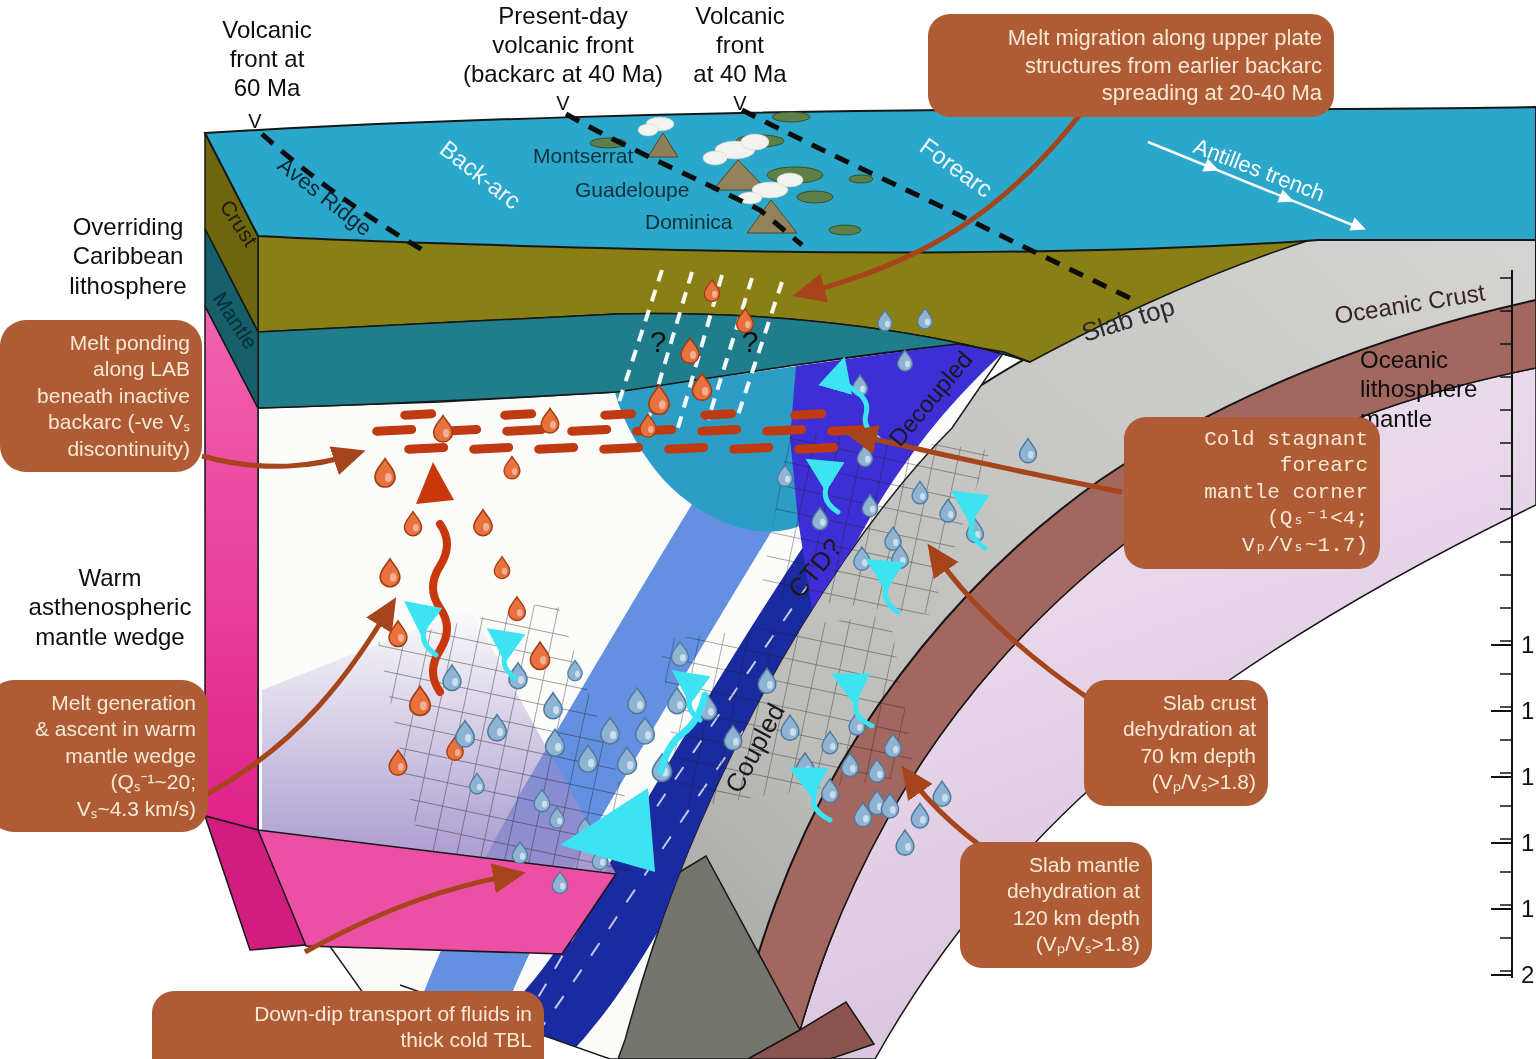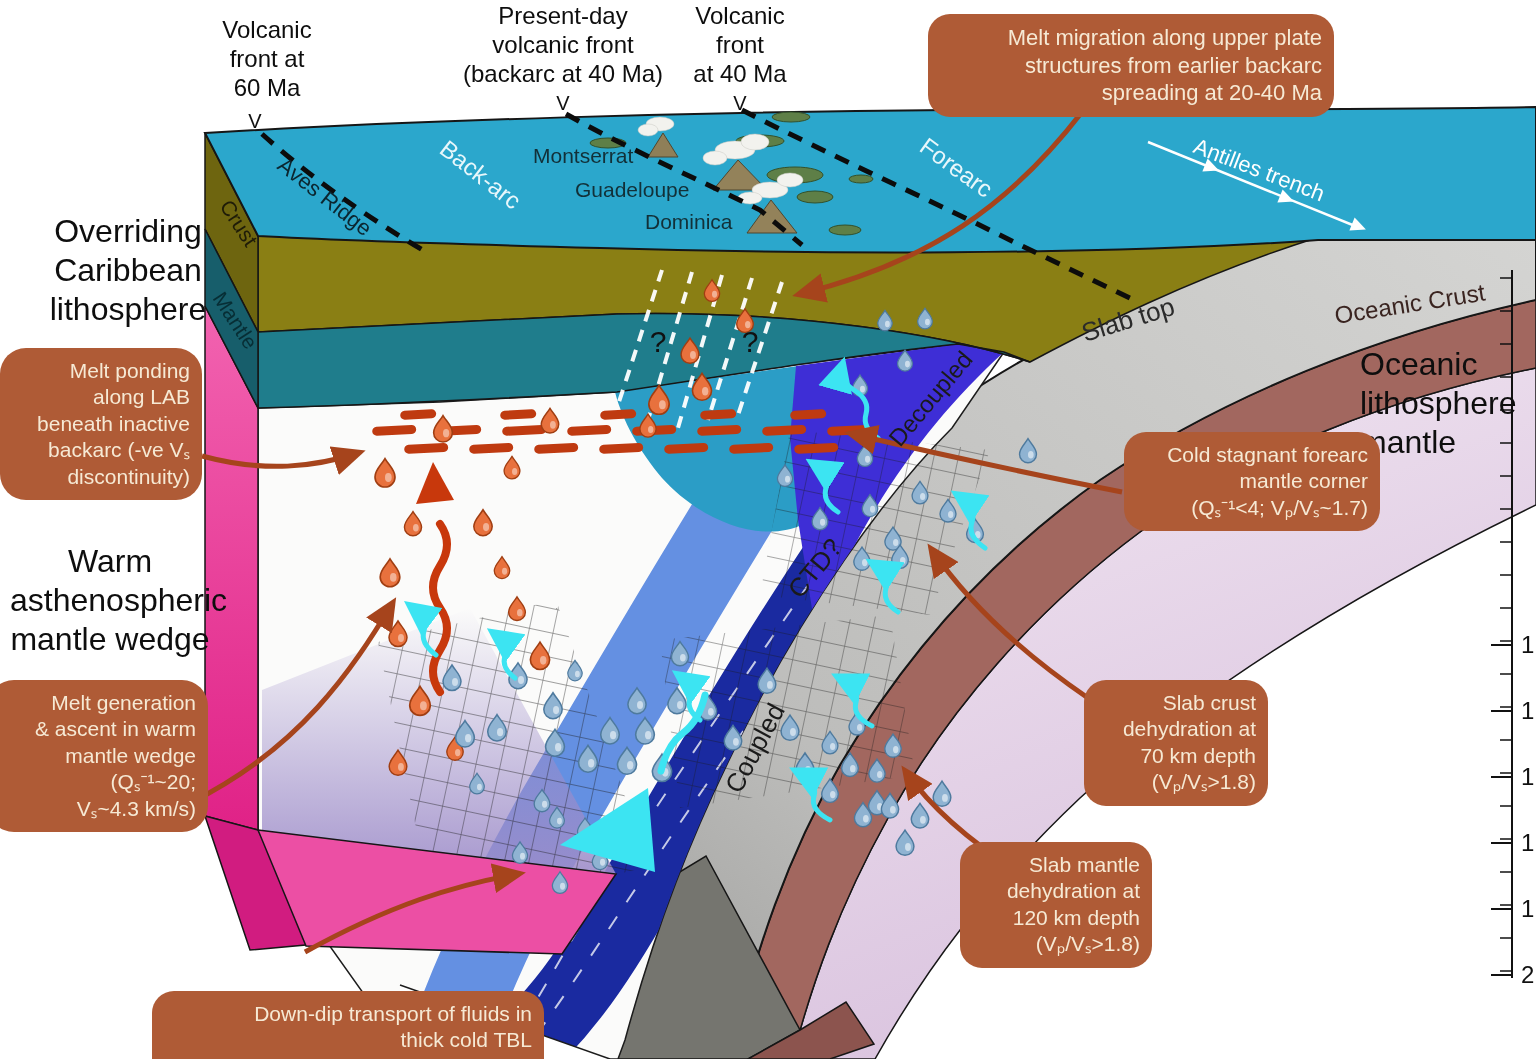--- a/index.html
+++ b/index.html
@@ -3,21 +3,21 @@
 <meta charset="utf-8">
 <style>
   html,body{margin:0;padding:0;background:#ffffff;font-family:"Liberation Sans",sans-serif;}
   #stage{position:relative;width:1536px;height:1059px;background:#ffffff;overflow:hidden;}
   #diagram-svg{position:absolute;left:0;top:0;width:1536px;height:1059px;}
   .callout{position:absolute;background:var(--callout-bg,#AF5B36);color:var(--callout-text,#F6E9D4);
     border-radius:22px;padding:10px 12px;font-size:21px;line-height:1.26;text-align:right;
     white-space:pre-line;z-index:5;}
   .toplabel{position:absolute;color:#0e0e0e;font-size:24px;line-height:1.2;text-align:center;
     white-space:pre-line;z-index:4;}
-  .sidelabel{position:absolute;color:#0e0e0e;font-size:32px;line-height:1.22;text-align:center;
+  .sidelabel{position:absolute;color:#0e0e0e;font-size:24px;line-height:1.22;text-align:center;
     white-space:pre-line;z-index:4;}
   .alignright{text-align:left;}
   svg text{font-family:"Liberation Sans",sans-serif;}
 </style>
 </head>
 <body>
 
 <div id="stage">
 
 <svg id="diagram-svg" viewBox="0 0 1536 1059">
@@ -350,44 +350,44 @@
 <div class="toplabel" style="left:413px;top:2px;width:300px;">Present-day
 volcanic front
 (backarc at 40 Ma)</div>
 <div class="toplabel" style="left:665px;top:2px;width:150px;">Volcanic
 front
 at 40 Ma</div>
 
 <div class="sidelabel" style="left:48px;top:212px;width:160px;">Overriding
 Caribbean
 lithosphere</div>
-<div class="sidelabel" style="left:10px;top:542px;width:200px;text-align:center;">Warm
+<div class="sidelabel" style="left:10px;top:563px;width:200px;text-align:center;">Warm
 asthenospheric
 mantle wedge</div>
 <div class="sidelabel alignright" style="left:1360px;top:345px;width:142px;">Oceanic
 lithosphere
 mantle</div>
 
 <div class="callout" style="left:928px;top:14px;width:382px;font-size:22px;">Melt migration along upper plate
 structures from earlier backarc
 spreading at 20-40 Ma</div>
-<div class="callout" style="left:0px;top:320px;width:178px;border-radius:26px;margin-top:28px;">Melt ponding
+<div class="callout" style="left:0px;top:320px;width:178px;border-radius:26px;">Melt ponding
 along LAB
 beneath inactive
 backarc (-ve Vₛ
 discontinuity)</div>
 <div class="callout" style="left:-12px;top:680px;width:196px;border-radius:26px;">Melt generation
 &amp; ascent in warm
 mantle wedge
 (Qₛ⁻¹~20;
 Vₛ~4.3 km/s)</div>
 <div class="callout" style="left:152px;top:948px;width:368px;margin-top:43px;">Down-dip transport of fluids in
 thick cold TBL
 (Qₛ⁻¹&lt;4; Qᵤ/Qₖ&gt; 0.6; Vₚ/Vₛ&gt;1.8)</div>
-<div class="callout" style="left:1124px;top:432px;width:232px;">Cold stagnant forearc
+<div class="callout" style="left:1124px;top:417px;width:232px;font-family:Liberation Mono, monospace;">Cold stagnant forearc
 mantle corner
 (Qₛ⁻¹&lt;4; Vₚ/Vₛ~1.7)</div>
 <div class="callout" style="left:1084px;top:638px;width:160px;margin-top:42px;">Slab crust
 dehydration at
 70 km depth
 (Vₚ/Vₛ&gt;1.8)</div>
 <div class="callout" style="left:960px;top:842px;width:168px;">Slab mantle
 dehydration at
 120 km depth
 (Vₚ/Vₛ&gt;1.8)</div>

